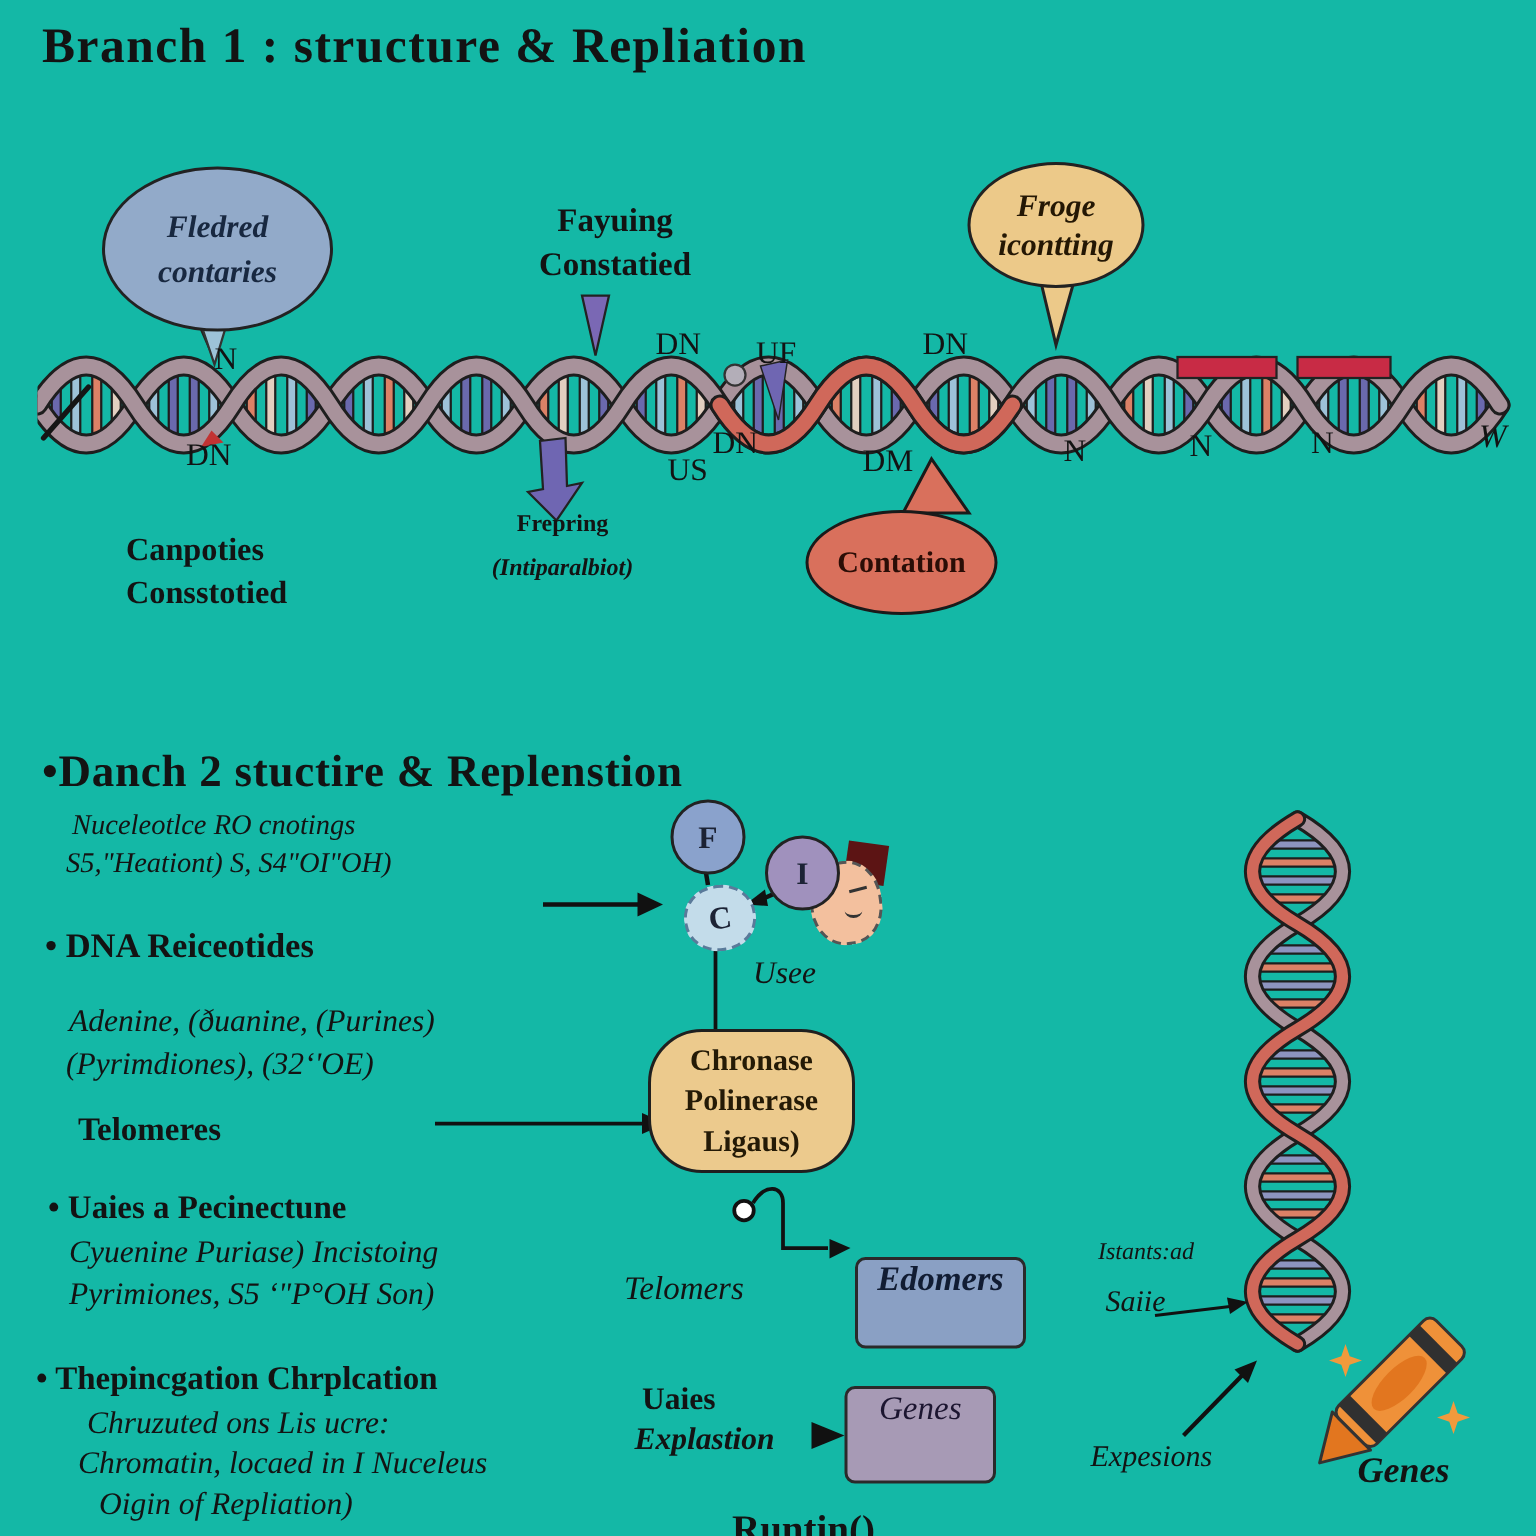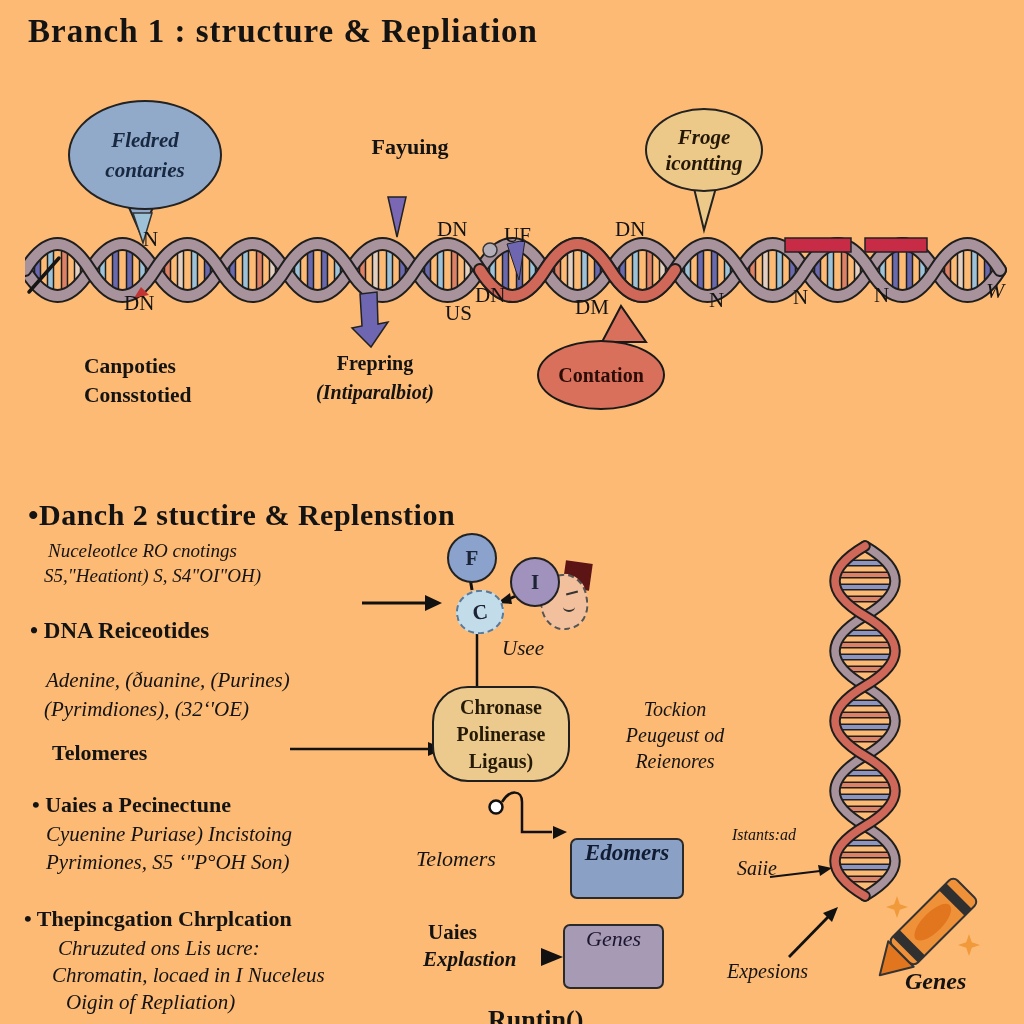--- a/index.html
+++ b/index.html
@@ -1,16 +1,16 @@
 <!DOCTYPE html>
 <html><head>
 <meta charset="utf-8">
 <style>
   html,body{margin:0;padding:0;background:#fff;}
-  #page{position:relative;width:1024px;height:1024px;background:#fdba74;overflow:hidden;
+  #page{position:relative;width:1024px;height:1024px;background:#14b8a6;overflow:hidden;
         font-family:"Liberation Serif","DejaVu Serif",serif;color:#131313;}
   .abs{position:absolute;}
   .lbl{position:absolute;white-space:nowrap;color:#131313;z-index:10;}
   .b{font-weight:700;}
   .i{font-style:italic;}
   .ctr{text-align:center;}
   svg{display:block;}
   .bubble{position:absolute;border:2.5px solid #222;display:flex;flex-direction:column;
           align-items:center;justify-content:center;z-index:9;}
   .node{position:absolute;border:2px solid #222;border-radius:50%;display:flex;
@@ -169,44 +169,45 @@
   <div class="lbl" style="left:504px;top:223px;font-size:21px;">UF</div>
   <div class="lbl" style="left:475px;top:283px;font-size:21px;">DN</div>
   <div class="lbl" style="left:445px;top:301px;font-size:21px;">US</div>
   <div class="lbl" style="left:615px;top:217px;font-size:21px;">DN</div>
   <div class="lbl" style="left:575px;top:295px;font-size:21px;">DM</div>
   <div class="lbl" style="left:709px;top:288px;font-size:21px;">N</div>
   <div class="lbl" style="left:793px;top:285px;font-size:21px;">N</div>
   <div class="lbl" style="left:874px;top:283px;font-size:21px;">N</div>
   <div class="lbl i" style="left:986px;top:278px;font-size:22px;">W</div>
 
-  <div class="bubble" style="left:68px;top:100px;width:150px;height:106px;border-radius:50%;background:#92aac9;">
+  <div class="bubble" style="left:68px;top:111px;width:150px;height:106px;border-radius:50%;background:#92aac9;">
     <div class="b i" style="font-size:21px;line-height:30px;color:#182840;text-align:center;">
       <div>Fledred</div>
       <div>contaries</div>
     </div>
   </div>
 
   <div class="lbl b ctr" style="left:330px;top:132px;width:160px;font-size:22px;line-height:29px;">
     <div>Fayuing</div>
+    <div>Constatied</div>
   </div>
 
   <div class="bubble" style="left:645px;top:108px;width:114px;height:80px;border-radius:50%;background:#ecc989;">
     <div class="b i" style="font-size:21px;line-height:26px;color:#241704;text-align:center;">
       <div>Froge</div>
       <div>icontting</div>
     </div>
   </div>
 
   <div class="lbl b" style="left:84px;top:352px;font-size:21.5px;line-height:29px;">
     <div>Canpoties</div>
     <div>Consstotied</div>
   </div>
 
-  <div class="lbl ctr" style="left:295px;top:349px;width:160px;font-size:20px;line-height:29px;">
+  <div class="lbl ctr" style="left:295px;top:335px;width:160px;font-size:16px;line-height:29px;">
     <div class="b">Frepring</div>
     <div class="b i">(Intiparalbiot)</div>
   </div>
 
   <div class="bubble" style="left:537px;top:340px;width:124px;height:66px;border-radius:50%;background:#d9705c;border-color:#1a1a1a;">
     <div class="b" style="font-size:20px;color:#2a0d06;">Contation</div>
   </div>
 
   <div class="lbl b" style="left:28px;top:498px;font-size:30px;letter-spacing:0.5px;">•Danch 2 stuctire &amp; Replenstion</div>
   <div class="lbl i" style="left:48px;top:540px;font-size:19px;">Nuceleotlce RO cnotings</div>
@@ -238,25 +239,20 @@
   <div class="lbl b" style="left:52px;top:740px;font-size:22px;">Telomeres</div>
 
   <div class="bubble" style="left:432px;top:686px;width:134px;height:92px;border-radius:36px;background:#ecca8d;border-color:#1f1f1f;">
     <div class="b ctr" style="font-size:20px;line-height:27px;color:#241a06;">
       <div>Chronase</div>
       <div>Polinerase</div>
       <div>Ligaus)</div>
     </div>
   </div>
 
-  <div class="lbl i ctr" style="left:595px;top:696px;width:160px;font-size:20px;line-height:26px;">
-    <div>Tockion</div>
-    <div>Peugeust od</div>
-    <div>Reienores</div>
-  </div>
 
   <div class="lbl b" style="left:32px;top:792px;font-size:22px;">• Uaies a Pecinectune</div>
   <div class="lbl i" style="left:46px;top:822px;font-size:21px;">Cyuenine Puriase) Incistoing</div>
   <div class="lbl i" style="left:46px;top:850px;font-size:21px;">Pyrimiones, S5 ʻ"P°OH Son)</div>
 
   <div class="lbl i" style="left:416px;top:846px;font-size:22px;">Telomers</div>
 
   <div class="box" style="left:570px;top:838px;width:110px;height:57px;background:#8aa0c4;">
     <span class="i" style="font-size:23px;font-weight:600;color:#111c33;">Edomers</span>
   </div>

